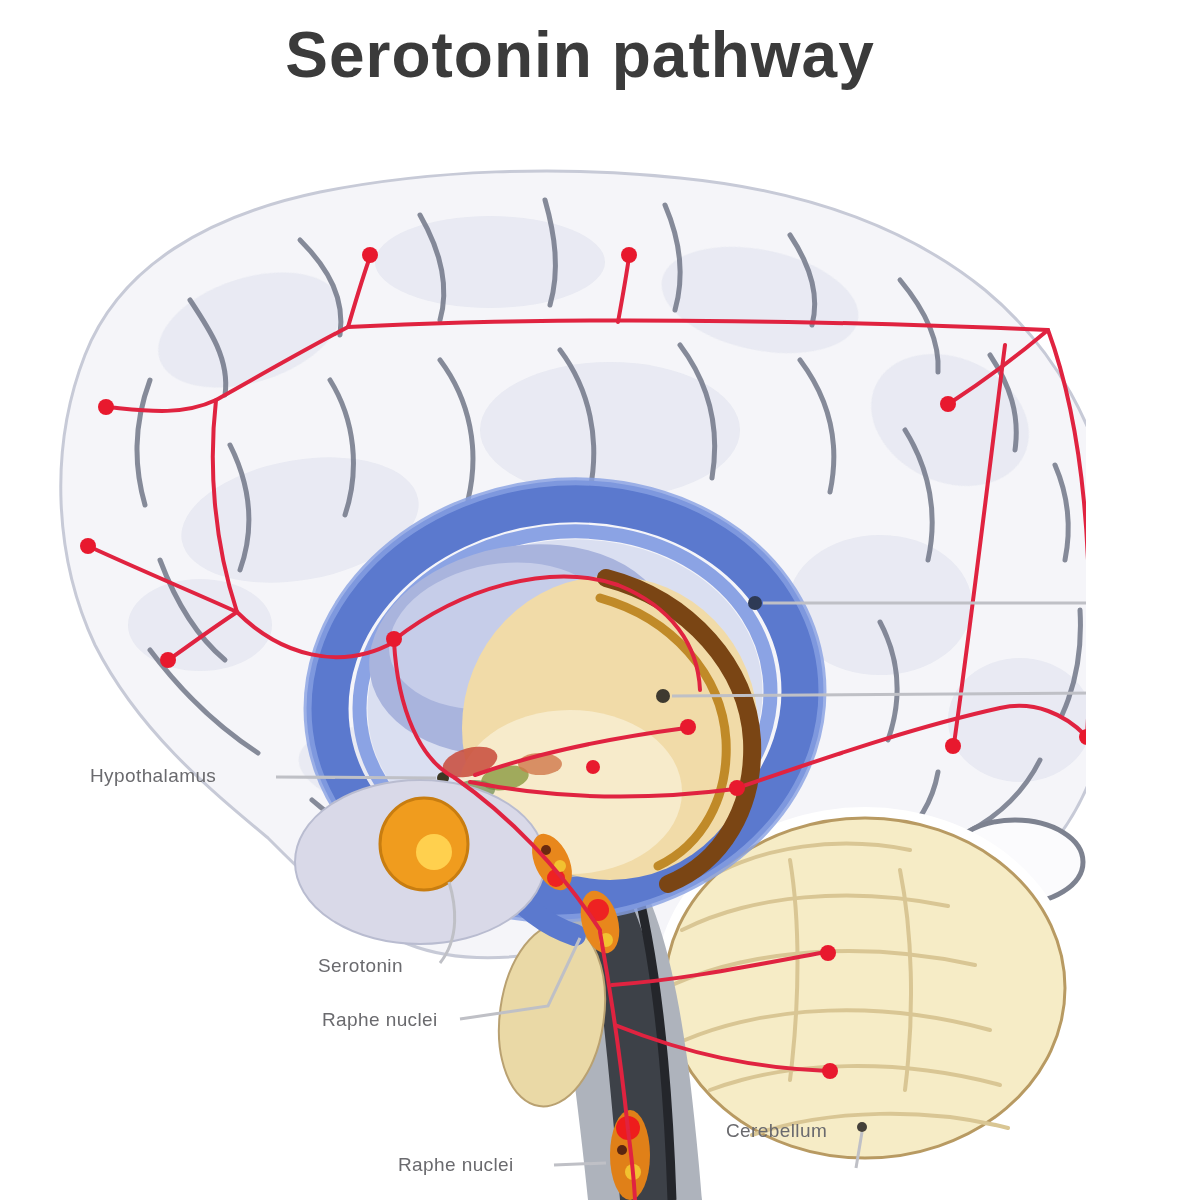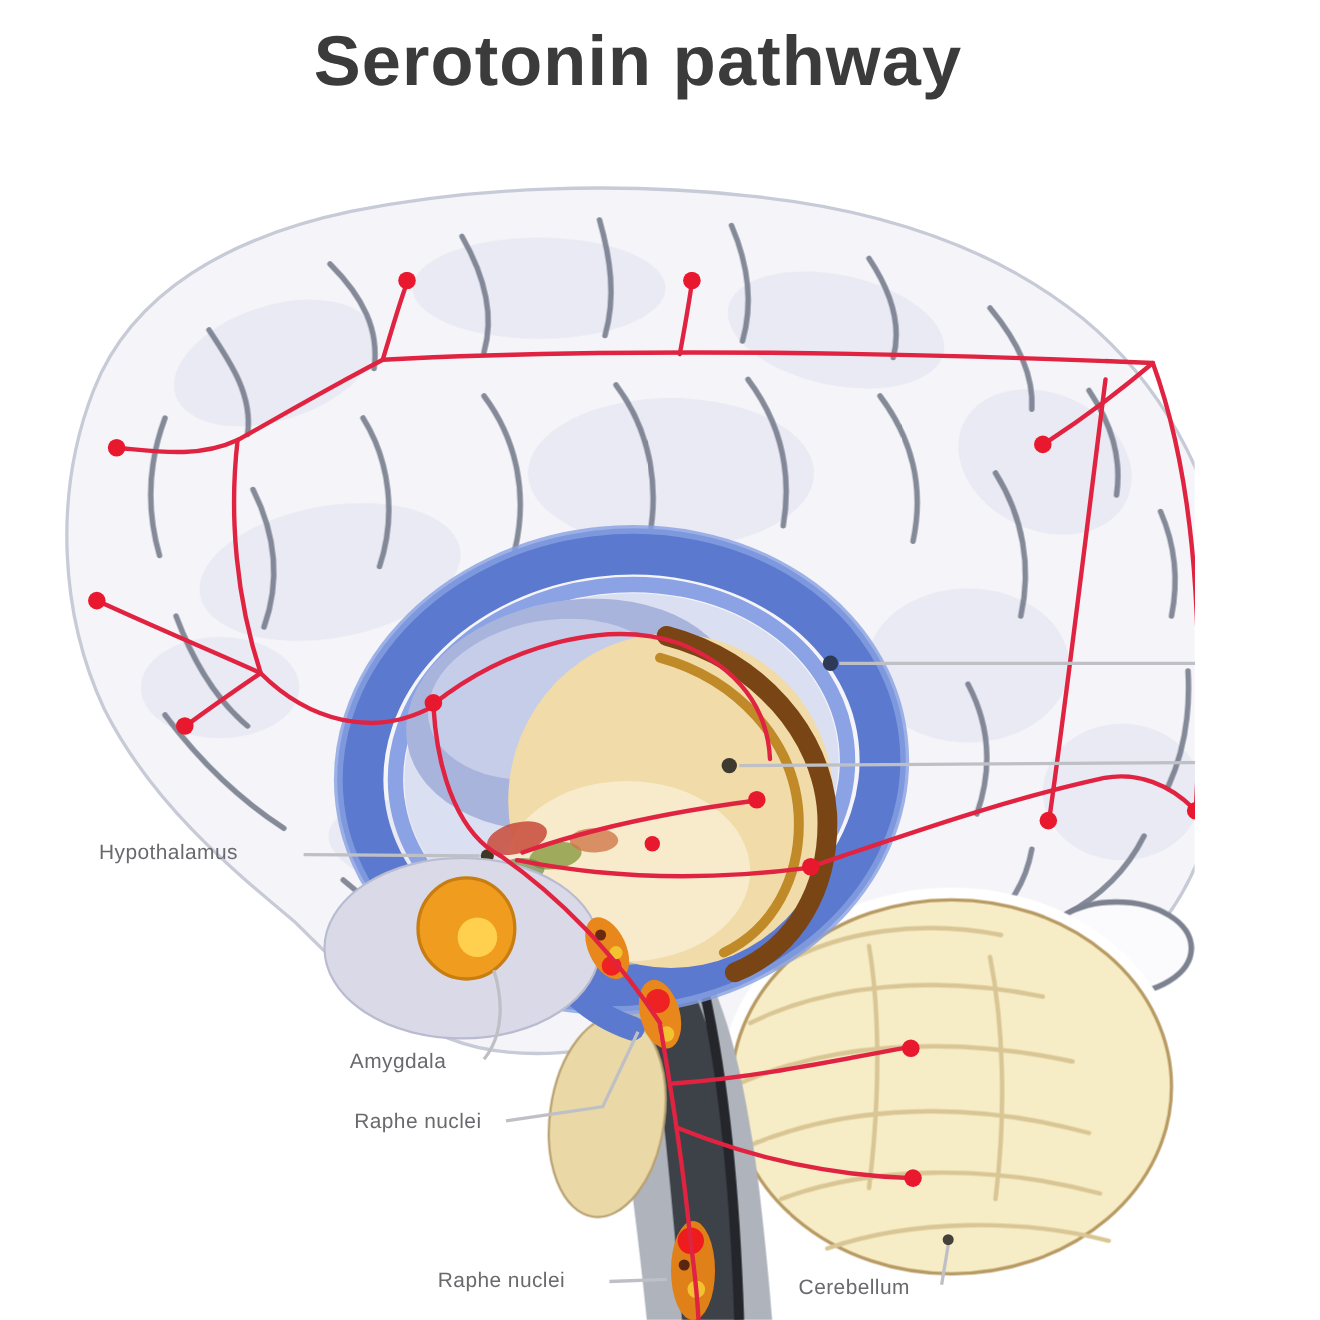--- a/index.html
+++ b/index.html
@@ -219,24 +219,24 @@
       <path d="M 554 1165 L 606 1163"></path>
       <path d="M 856 1168 L 862 1132"></path>
     </g>
     <circle cx="862" cy="1127" r="5" fill="#44403a"></circle>
   </svg>
 
   <div class="page-title">Serotonin pathway</div>
 
   <div class="lbl right-align" style="left:90px;top:765px;width:180px;">Hypothalamus</div>
 
-  <div class="lbl" style="left:318px;top:955px;">Amygdala</div>
+  <div class="lbl" style="left:318px;top:955px;">Serotonin</div>
 
   <div class="lbl" style="left:322px;top:1009px;">Raphe nuclei</div>
 
   <div class="lbl" style="left:398px;top:1154px;">Raphe nuclei</div>
 
-  <div class="lbl" style="left:726px;top:1160px;">Cerebellum</div>
+  <div class="lbl" style="left:726px;top:1120px;">Cerebellum</div>
 
   <div class="lbl" style="left:1116px;top:592px;width:170px;">Pineal gland</div>
 
   <div class="lbl" style="left:1118px;top:682px;width:140px;">Thalamus</div>
 </div>
 
 </body></html>

